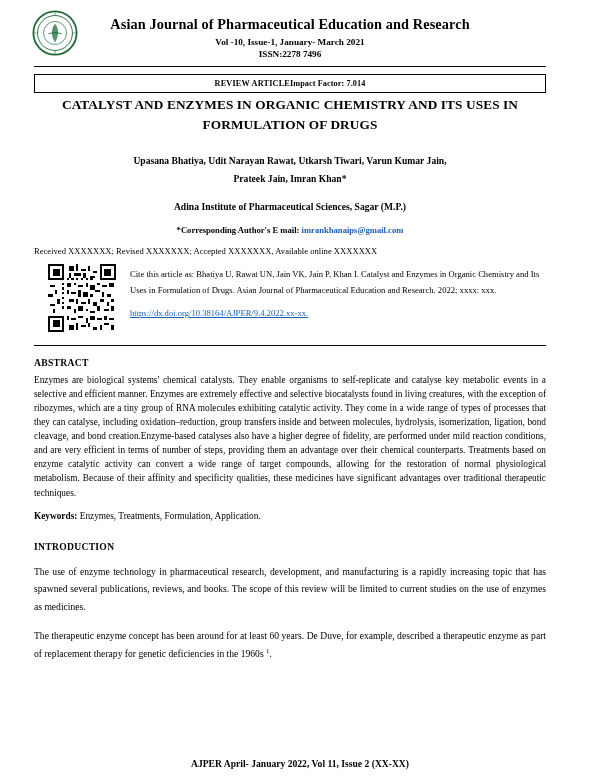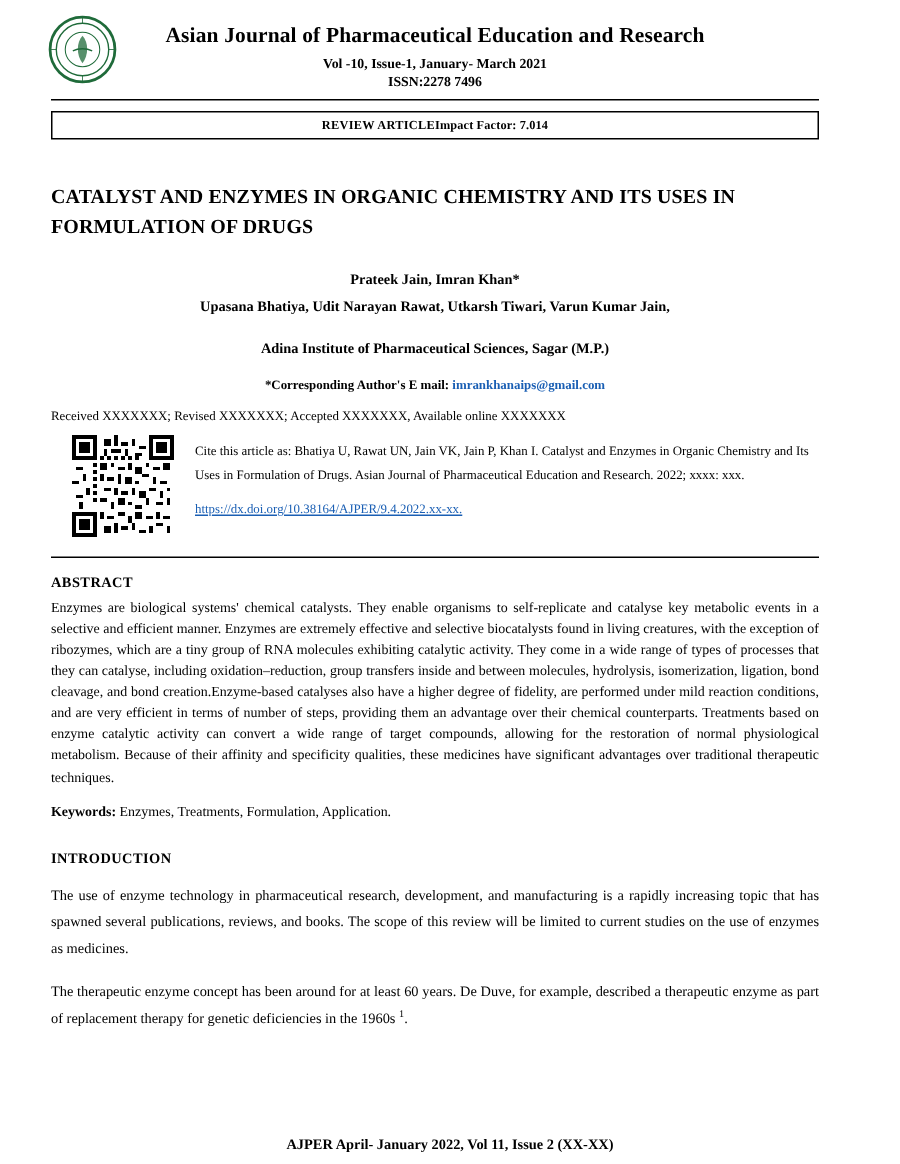--- a/index.html
+++ b/index.html
@@ -70,22 +70,22 @@
     justify-content: center;
     padding: 0 7px;
     font-size: 8.2px;
     font-weight: bold;
   }
   .typebar .left { letter-spacing: 0.2px; }
   .typebar .right { letter-spacing: 0.1px; }
 
   
   .article-title {
-    margin-top: 28px;
-    text-align: left;
+    margin-top: 2px;
+    text-align: center;
     font-size: 13.3px;
     font-weight: bold;
     line-height: 1.55;
     letter-spacing: 0.1px;
   }
 
   .authors {
     margin-top: 16px;
     text-align: center;
     font-size: 9.6px;
@@ -210,22 +210,22 @@
   <hr class="rule">
 
   <div class="typebar">
     <div class="left">REVIEW ARTICLE</div>
     <div class="right">Impact Factor: 7.014</div>
   </div>
 
   <div class="article-title">CATALYST AND ENZYMES IN ORGANIC CHEMISTRY AND ITS USES IN FORMULATION OF DRUGS</div>
 
   <div class="authors">
+    <div>Upasana Bhatiya, Udit Narayan Rawat, Utkarsh Tiwari, Varun Kumar Jain,</div>
     <div>Prateek Jain, Imran Khan*</div>
-    <div>Upasana Bhatiya, Udit Narayan Rawat, Utkarsh Tiwari, Varun Kumar Jain,</div>
   </div>
 
   <div class="affil">Adina Institute of Pharmaceutical Sciences, Sagar (M.P.)</div>
 
   <div class="corresp">
     <span>*Corresponding Author's E mail: </span><span class="email">imrankhanaips@gmail.com</span>
   </div>
 
   <div class="dates">Received XXXXXXX; Revised XXXXXXX; Accepted XXXXXXX, Available online XXXXXXX</div>
 

